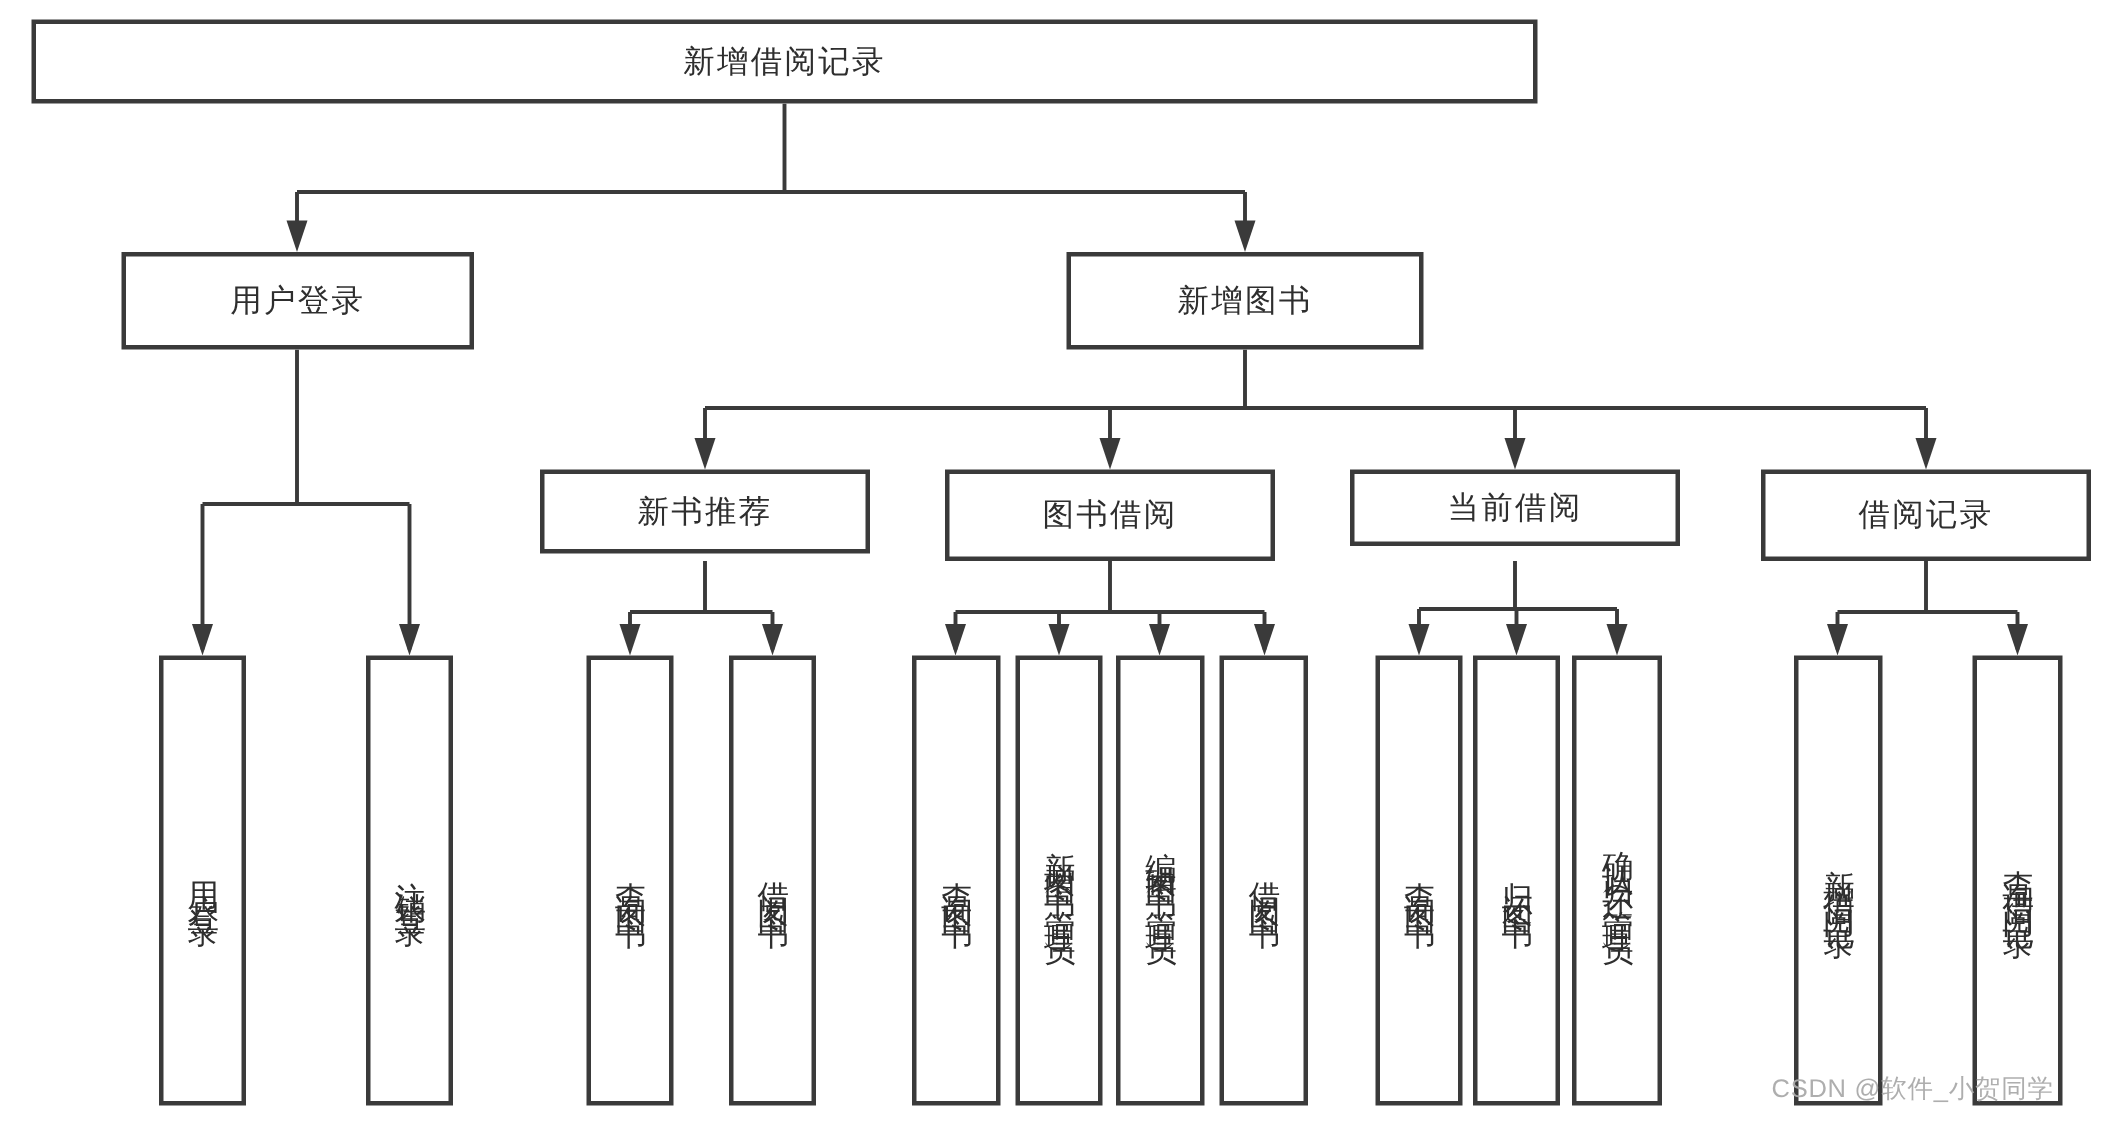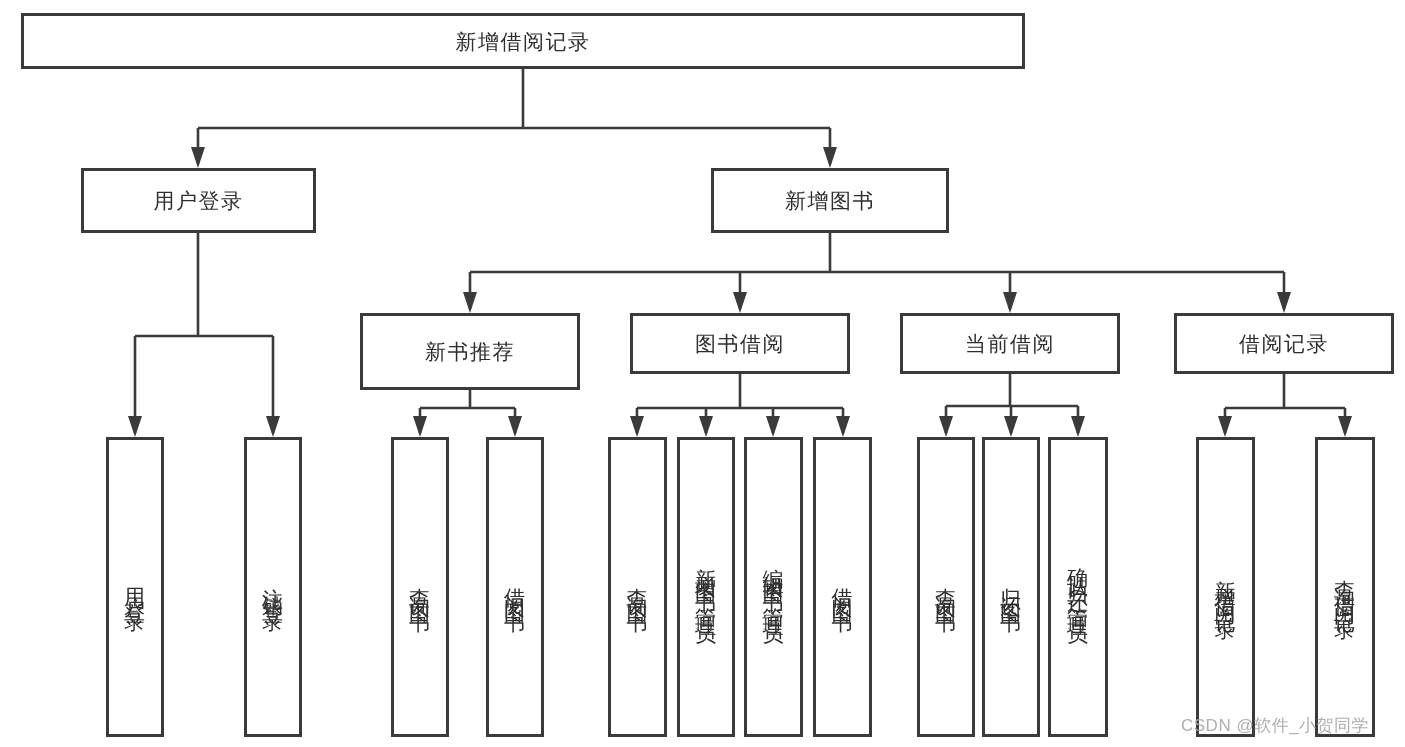--- a/index.html
+++ b/index.html
@@ -100,27 +100,27 @@
     <span class="label">新增借阅记录</span>
   </div>
 
   <div class="box h" style="left:81px;top:168px;width:235px;height:65px">
     <span class="label">用户登录</span>
   </div>
   <div class="box h" style="left:711px;top:168px;width:238px;height:65px">
     <span class="label">新增图书</span>
   </div>
 
-  <div class="box h" style="left:360px;top:313px;width:220px;height:77px">
+  <div class="box h" style="left:360px;top:313px;width:220px;height:56px">
     <span class="label">新书推荐</span>
   </div>
   <div class="box h" style="left:630px;top:313px;width:220px;height:61px">
     <span class="label">图书借阅</span>
   </div>
-  <div class="box h" style="left:900px;top:313px;width:220px;height:61px">
+  <div class="box h" style="left:900px;top:313px;width:220px;height:51px">
     <span class="label">当前借阅</span>
   </div>
   <div class="box h" style="left:1174px;top:313px;width:220px;height:61px">
     <span class="label">借阅记录</span>
   </div>
 
   <div class="box v" style="left:106px;top:437px;width:58px;height:300px">
     <span class="label">用户登录</span>
   </div>
   <div class="box v" style="left:244px;top:437px;width:58px;height:300px">

